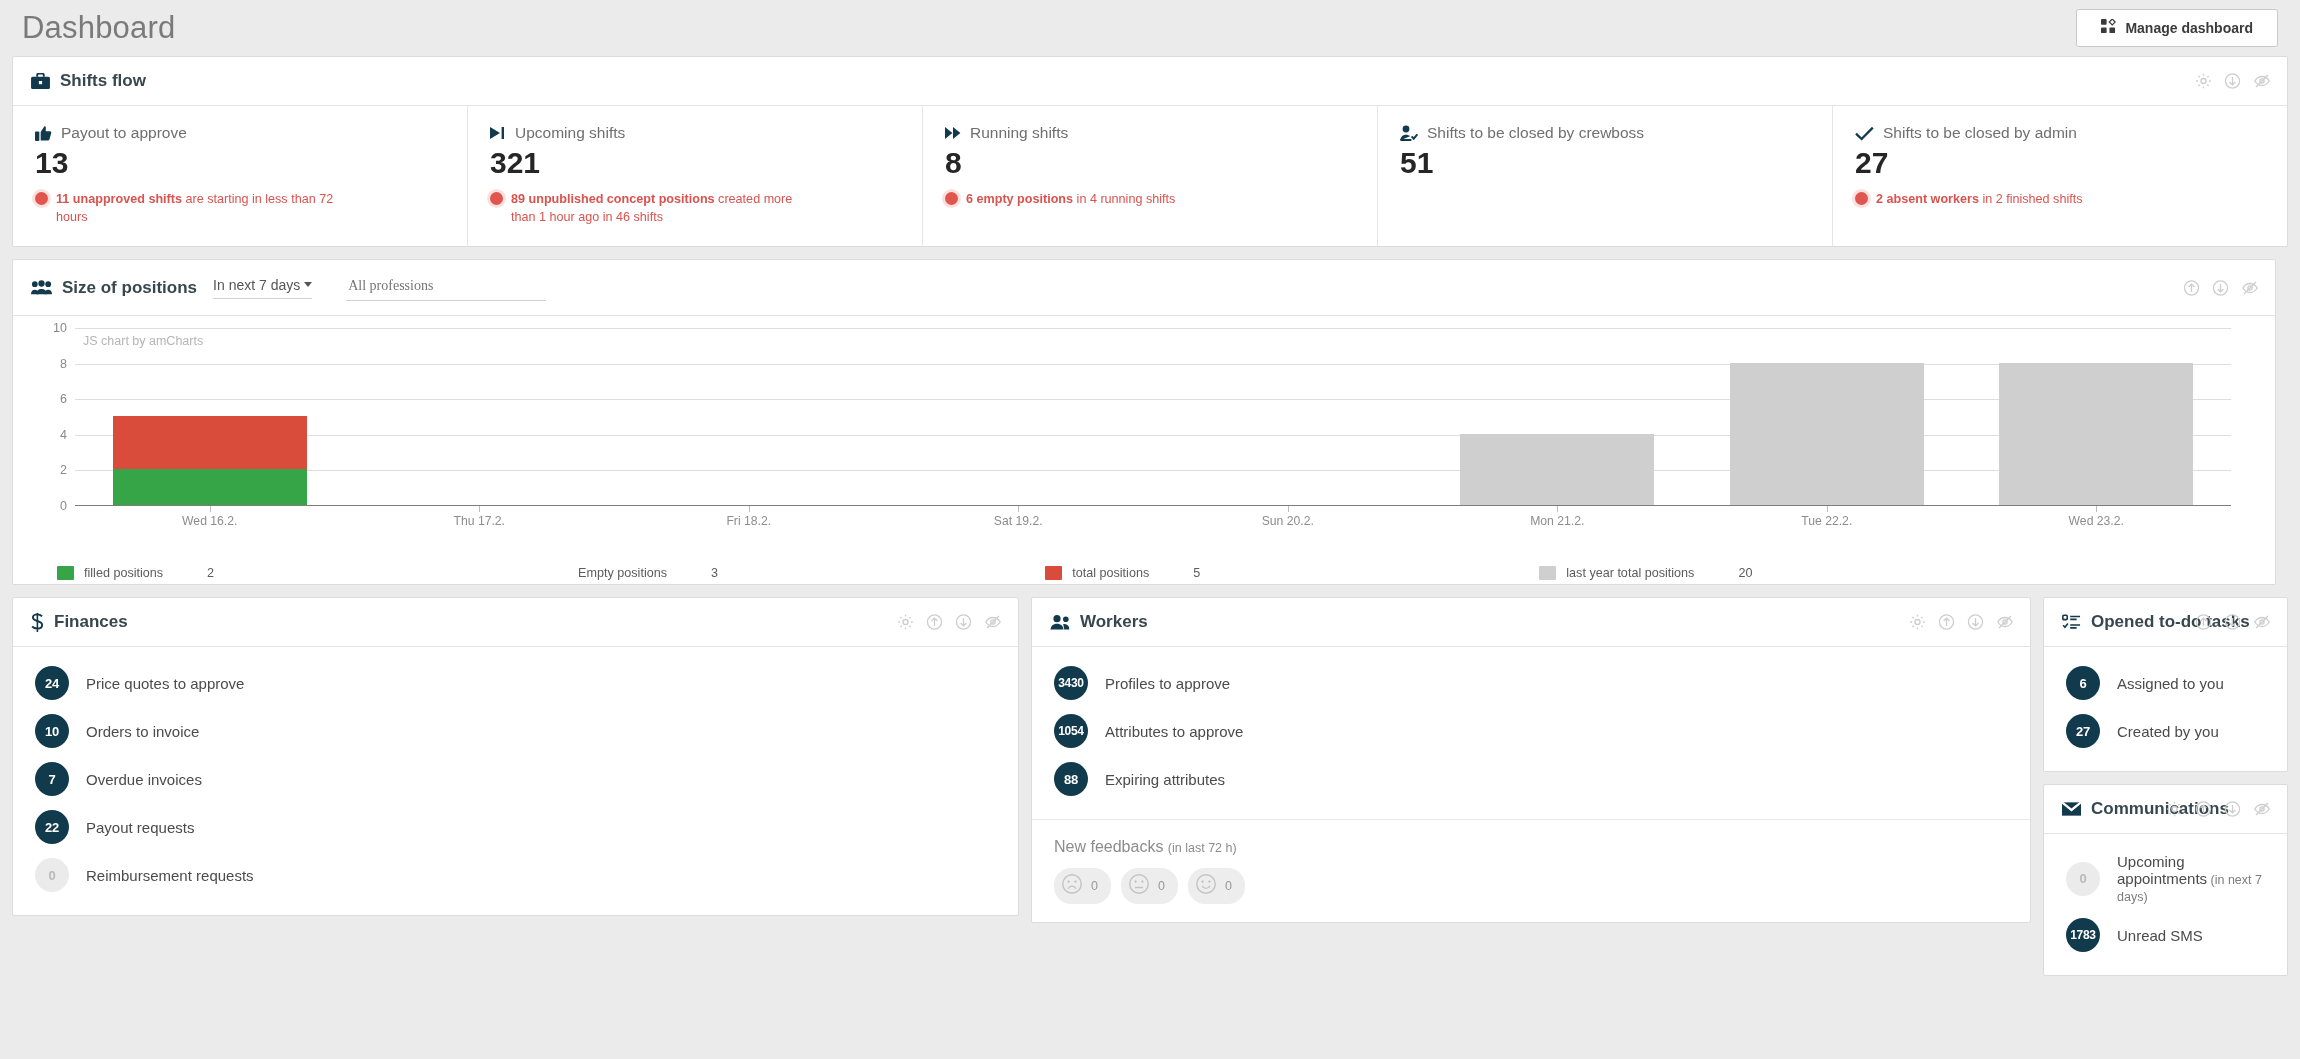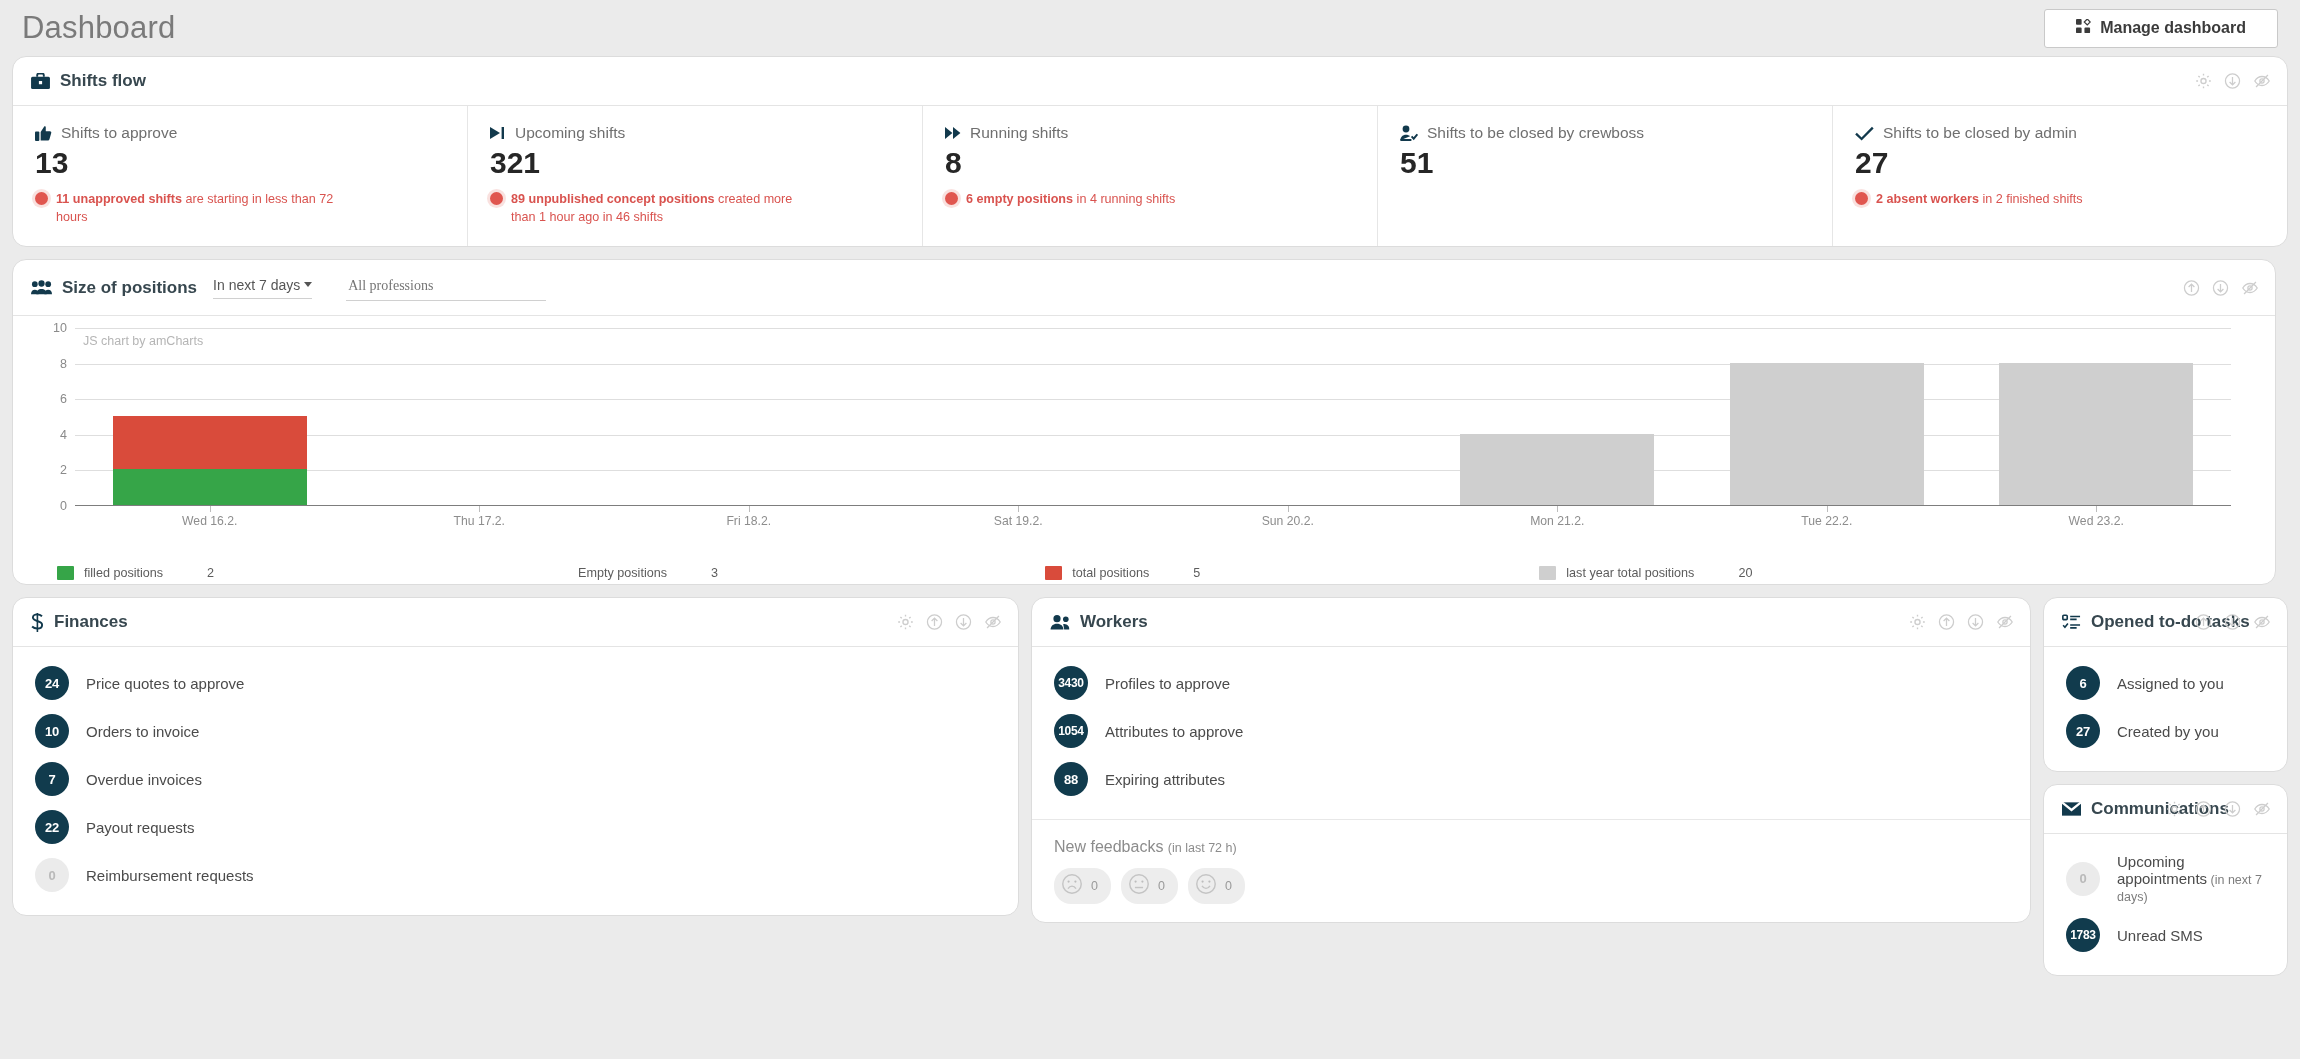--- a/index.html
+++ b/index.html
@@ -11,25 +11,25 @@
     -webkit-font-smoothing:antialiased;
   }
   .page { width:2300px; height:1059px; position:relative; padding:0 12px; }
 
   
   .topbar { height:56px; display:flex; align-items:center; justify-content:space-between; padding:0 10px; }
   .page-title { font-size:31px; font-weight:400; color:#7a7a7a; letter-spacing:.2px; }
   .manage-btn {
     display:flex; align-items:center; gap:9px;
     background:#fff; border:1px solid #c9c9c9; border-radius:3px;
-    padding:9px 31px; font-size:16px; font-weight:bold; color:#3b3b3b; cursor:pointer;
+    padding:9px 24px; font-size:14px; font-weight:bold; color:#3b3b3b; cursor:pointer;
   }
 
   
-  .panel { background:#fff; border:1px solid #dcdcdc; border-radius:14px; }
+  .panel { background:#fff; border:1px solid #dcdcdc; border-radius:2px; }
   .panel-head {
     display:flex; align-items:center; gap:10px;
     padding:14px 18px; border-bottom:1px solid #e4e4e4; position:relative;
   }
   .panel-title { font-size:17px; font-weight:bold; color:#37474f; }
   .panel-icon { color:#123a4d; display:flex; align-items:center; }
   .head-tools { position:absolute; right:16px; top:50%; transform:translateY(-50%); display:flex; gap:12px; align-items:center; }
   .tool { color:#cdcdcd; cursor:pointer; display:flex; }
 
   
@@ -160,21 +160,21 @@
     <div class="kpi-row">
 
       <div class="kpi">
         <div class="kpi-label">
           <span class="kpi-ico">
             <svg width="17" height="17" viewBox="0 0 18 18" fill="#12394c">
               <rect x="0" y="7" width="4.6" height="10" rx="1"></rect>
               <path d="M6 17V7.4l3.6-5.6c.5-.8 1.8-.5 1.8.6V6.6h4.4c1 0 1.7.9 1.4 1.9l-1.9 6.6c-.2.8-1 1.3-1.8 1.3H6z"></path>
             </svg>
           </span>
-          <span>Shifts to approve</span>
+          <span>Payout to approve</span>
         </div>
         <div class="kpi-value">13</div>
         <div class="kpi-note">
           <span class="dot-wrap">
               <i class="dot"></i>
             </span>
           <span><b>11 unapproved shifts</b><span class="muted"> are starting in less than 72 hours</span></span>
         </div>
       </div>
 

